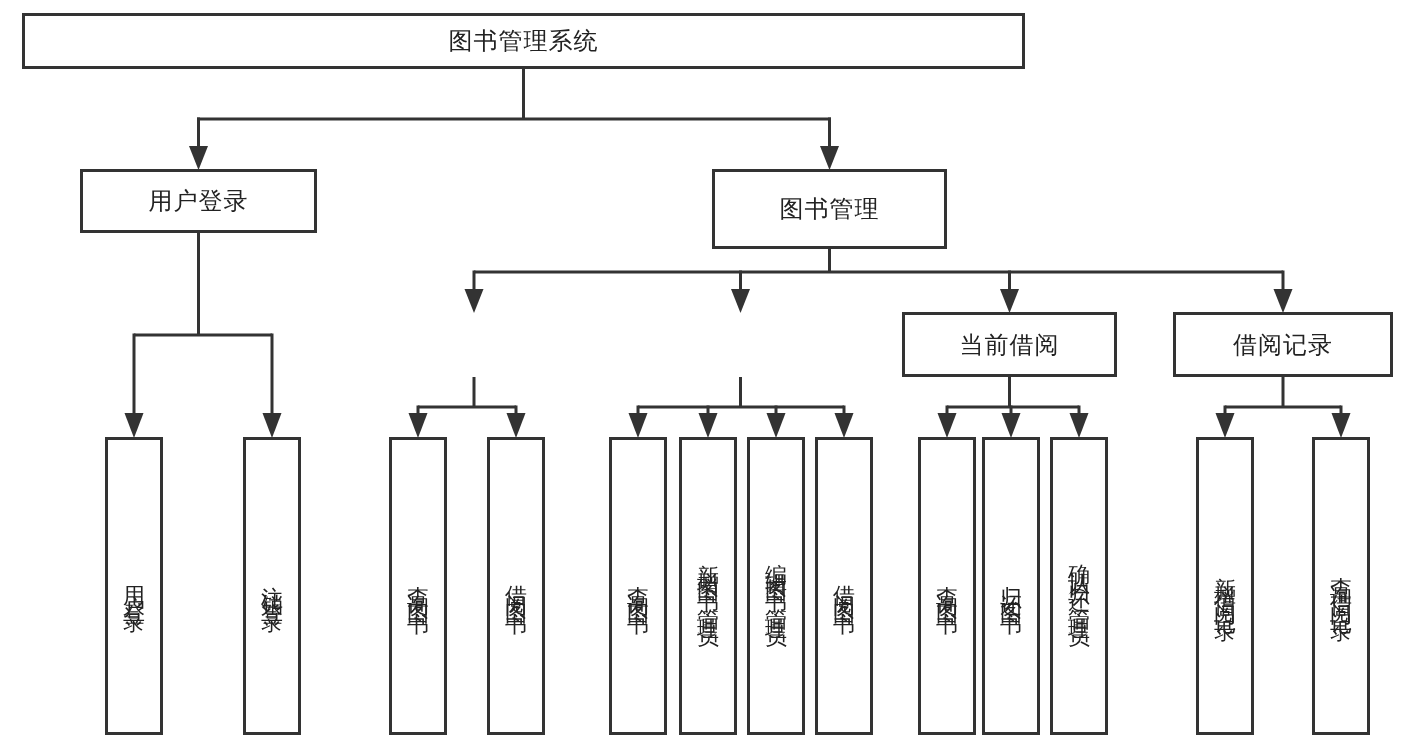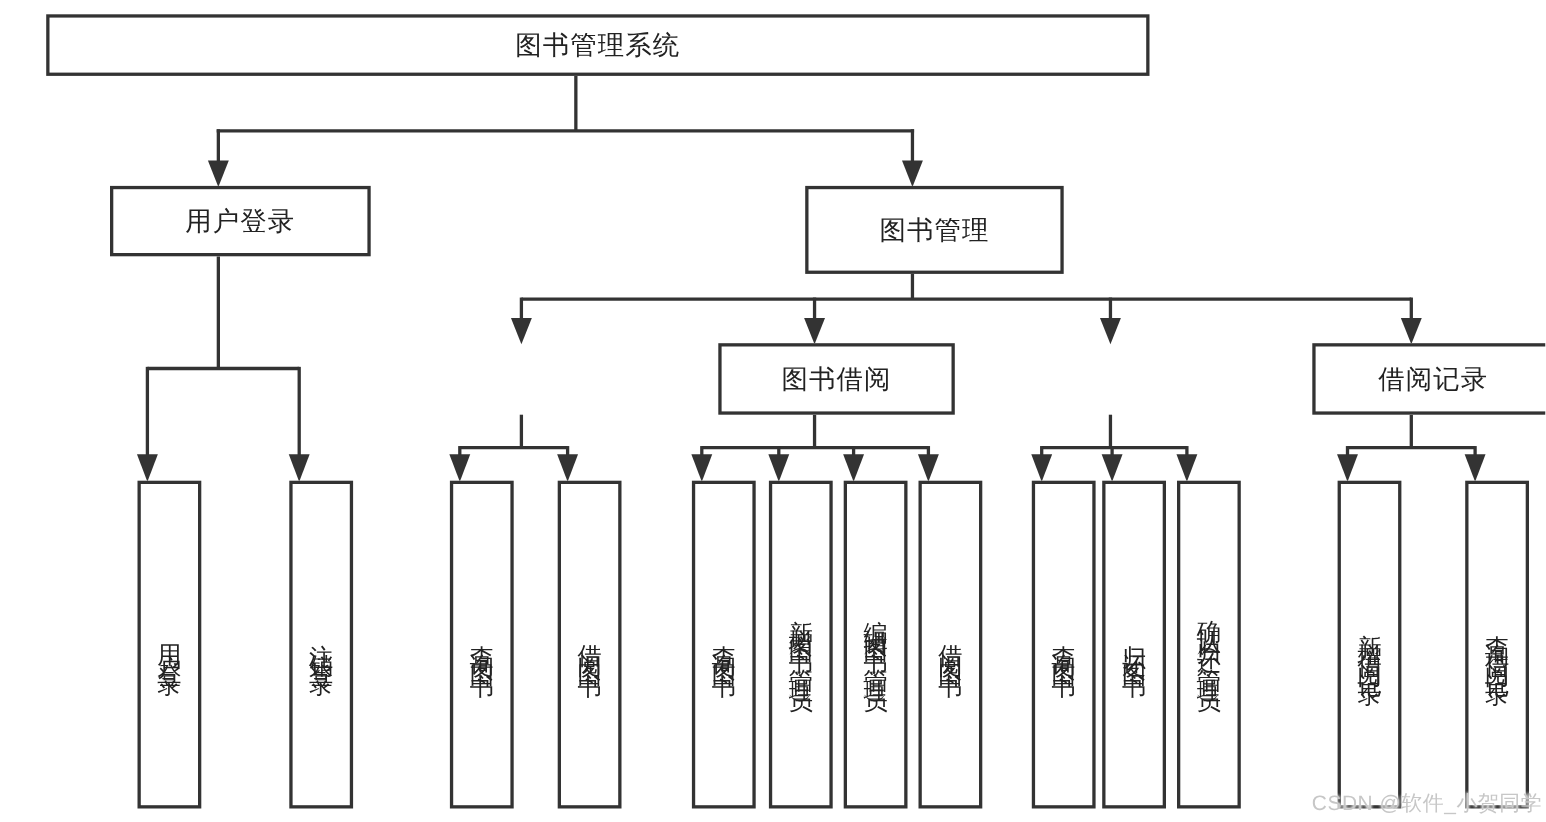--- a/index.html
+++ b/index.html
@@ -26,21 +26,20 @@
   .box {
     position: absolute;
     box-sizing: border-box;
     background: #ffffff;
     border: 3px solid #333333;
     display: flex;
     align-items: center;
     justify-content: center;
     color: #222222;
     z-index: 2;
-    margin-left: 20px;
   }
   .h-label {
     font-size: 24px;
     letter-spacing: 1px;
     white-space: nowrap;
   }
   .leaf {
     writing-mode: vertical-rl;
     text-orientation: mixed;
     font-size: 22px;
@@ -139,22 +138,22 @@
     <span class="h-label">图书管理系统</span>
   </div>
 
   <div class="box" style="left:80px;top:169px;width:237px;height:64px">
     <span class="h-label">用户登录</span>
   </div>
   <div class="box" style="left:712px;top:169px;width:235px;height:80px">
     <span class="h-label">图书管理</span>
   </div>
 
-  <div class="box" style="left:633px;top:312px;width:215px;height:65px">
-    <span class="h-label">图书借阅</span>
+  <div class="box" style="left:902px;top:312px;width:215px;height:65px">
+    <span class="h-label">当前借阅</span>
   </div>
   <div class="box" style="left:1173px;top:312px;width:220px;height:65px">
     <span class="h-label">借阅记录</span>
   </div>
 
   <div class="box leaf" style="left:105px;top:437px;width:58px;height:298px">
     <span>用户登录</span>
   </div>
   <div class="box leaf" style="left:243px;top:437px;width:58px;height:298px">
     <span>注销登录</span>
@@ -190,15 +189,14 @@
     <span>确认归还（管理员）</span>
   </div>
 
   <div class="box leaf" style="left:1196px;top:437px;width:58px;height:298px">
     <span>新增借阅记录</span>
   </div>
   <div class="box leaf" style="left:1312px;top:437px;width:58px;height:298px">
     <span>查询借阅记录</span>
   </div>
 
-  <div class="watermark">CSDN @软件_小贺同学</div>
 
 </div>
 
 </body></html>

